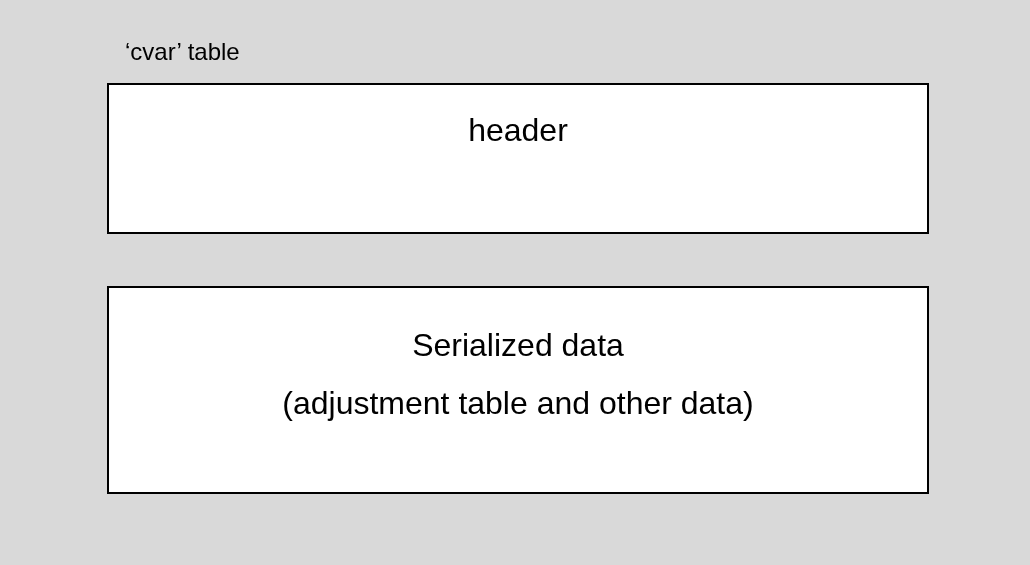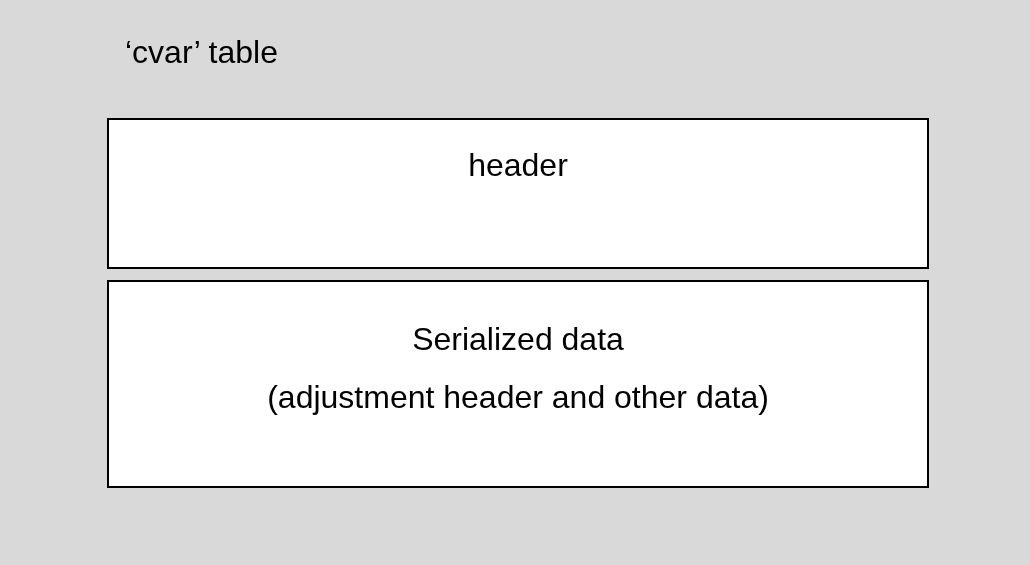--- a/index.html
+++ b/index.html
@@ -12,54 +12,54 @@
     position: relative;
     background: #d9d9d9;
     font-family: "Liberation Sans", "DejaVu Sans", sans-serif;
     color: #000000;
     overflow: hidden;
   }
   .diagram-title {
     position: absolute;
     left: 125px;
     top: 32px;
-    font-size: 32px;
+    font-size: 24px;
     line-height: 40px;
     white-space: nowrap;
   }
   .box {
     position: absolute;
     left: 107px;
     width: 822px;
     background: #ffffff;
     border: 2px solid #000000;
     box-sizing: border-box;
     text-align: center;
     font-size: 32px;
     line-height: 58px;
   }
   .box-header {
-    top: 118px;
+    top: 83px;
     height: 151px;
     padding-top: 16px;
   }
   .box-serialized {
-    top: 280px;
+    top: 286px;
     height: 208px;
     padding-top: 28px;
   }
   .box-line {
     display: block;
   }
 </style>
 </head>
 <body>
 
 <div class="diagram-title">‘cvar’ table</div>
 
 <div class="box box-header">
   <span class="box-line">header</span>
 </div>
 
 <div class="box box-serialized">
   <span class="box-line">Serialized data</span>
-  <span class="box-line">(adjustment header and other data)</span>
+  <span class="box-line">(adjustment table and other data)</span>
 </div>
 
 </body></html>

